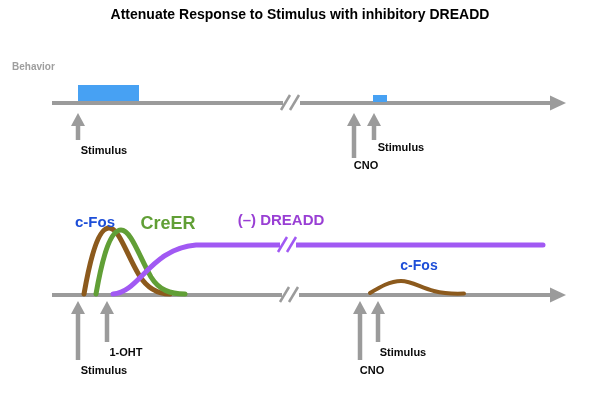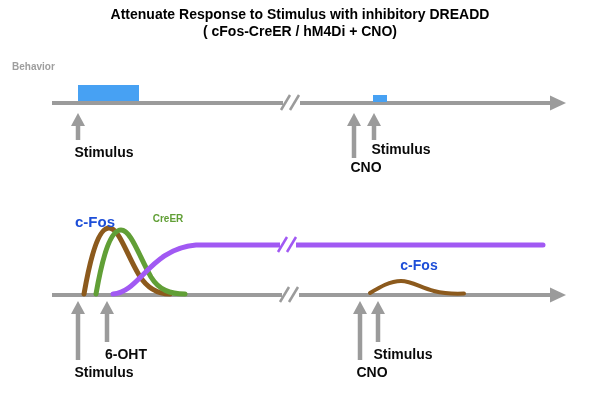--- a/index.html
+++ b/index.html
@@ -5,23 +5,23 @@
   html,body { margin:0; padding:0; background:#fff; }
   .canvas {
     position:relative; width:600px; height:415px; background:#fff;
     font-family:"Liberation Sans", sans-serif; overflow:hidden;
   }
   svg { position:absolute; left:0; top:0; }
   .lbl { position:absolute; font-weight:bold; white-space:nowrap; line-height:1.15; }
   .ctr { transform:translateX(-50%); }
   .title-line { position:absolute; left:0; width:600px; text-align:center; font-weight:bold; font-size:14px; color:#000; }
   .gray-text  { color:#9E9E9E; font-size:10px; }
-  .black-text { color:#0a0a0a; font-size:14px; }
+  .black-text { color:#0a0a0a; font-size:11px; }
   .brown-text { color:#1d4ed8; font-size:15px; }
-  .green-text { color:#619F36; font-size:10px; }
+  .green-text { color:#619F36; font-size:18px; }
   .purple-text{ color:#993FD4; font-size:15px; }
   .s14 { font-size:14px; }
 </style>
 </head>
 <body>
 
 <div class="canvas">
 
   <svg width="600" height="415" viewBox="0 0 600 415">
 
@@ -86,30 +86,30 @@
     </g>
 
     <g>
       <rect x="280" y="240" width="16" height="10" fill="#FFFFFF" stroke="none"></rect>
       <line x1="278" y1="252" x2="287" y2="237" stroke-width="2.5" stroke="#A159F3"></line>
       <line x1="287" y1="252" x2="296" y2="237" stroke-width="2.5" stroke="#A159F3"></line>
     </g>
   </svg>
 
   <div class="title-line" style="top:6px">Attenuate Response to Stimulus with inhibitory DREADD</div>
-  <div class="title-line" style="top:23px">( cFos-CreER / hM4Di + CNO)</div>
 
   <div class="lbl gray-text" style="left:12px; top:61px">Behavior</div>
 
   <div class="lbl black-text ctr" style="left:104px; top:144px">Stimulus</div>
   <div class="lbl black-text ctr" style="left:366px; top:159px">CNO</div>
   <div class="lbl black-text ctr" style="left:401px; top:141px">Stimulus</div>
 
   <div class="lbl brown-text ctr" style="left:95px;  top:213px">c-Fos</div>
   <div class="lbl green-text ctr" style="left:168px; top:213px">CreER</div>
+  <div class="lbl purple-text ctr" style="left:281px; top:211px">(–) DREADD</div>
   <div class="lbl brown-text ctr s14" style="left:419px; top:257px">c-Fos</div>
 
   <div class="lbl black-text ctr" style="left:104px; top:364px">Stimulus</div>
-  <div class="lbl black-text ctr" style="left:126px; top:346px">6-OHT</div>
+  <div class="lbl black-text ctr" style="left:126px; top:346px">1-OHT</div>
   <div class="lbl black-text ctr" style="left:372px; top:364px">CNO</div>
   <div class="lbl black-text ctr" style="left:403px; top:346px">Stimulus</div>
 
 </div>
 
 </body></html>

